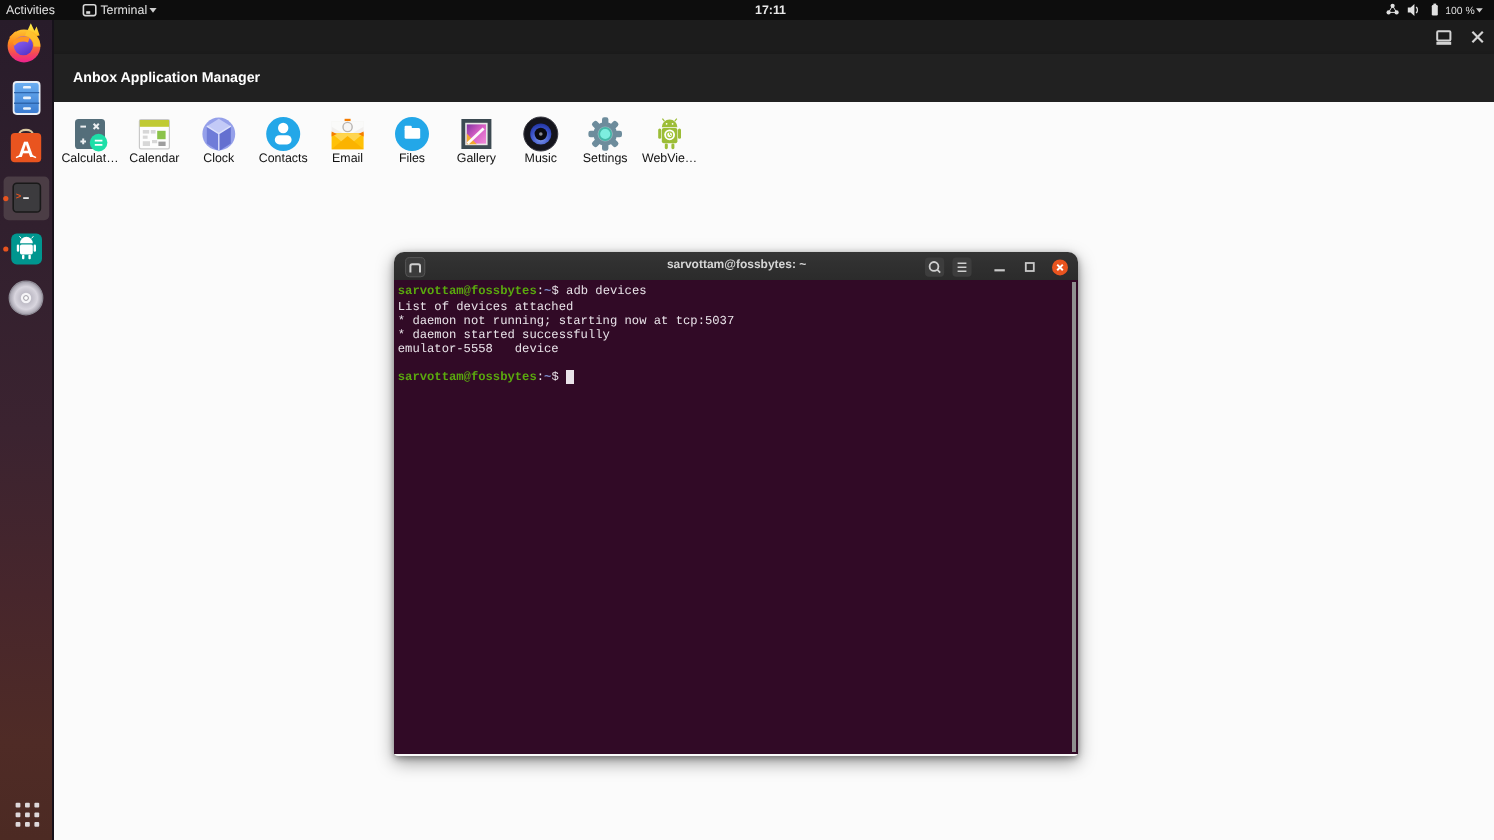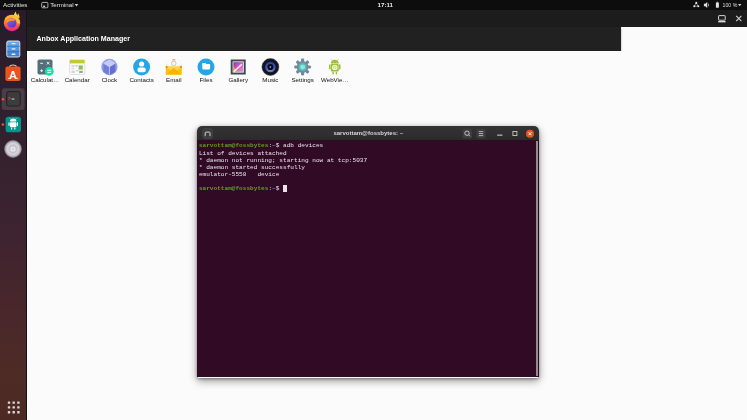--- a/index.html
+++ b/index.html
@@ -1,18 +1,18 @@
 <!DOCTYPE html>
 <html><head><meta charset="utf-8"><style>
 html,body{margin:0;padding:0;}
 body{width:747px;height:420px;position:relative;overflow:hidden;background:#fbfbfb;font-family:"Liberation Sans",sans-serif;}
 .abs{position:absolute;}
 #topbar{left:0;top:0;width:747px;height:10px;background:#0d0d0d;color:#e3e3e3;}
 #winhead{left:0;top:10px;width:747px;height:17px;background:#1c1c1c;}
-#actionbar{left:0;top:27px;width:621px;height:23.5px;background:#212121;box-shadow:0 1px 2px rgba(0,0,0,0.35);}
+#actionbar{left:0;top:27px;width:747px;height:23.5px;background:#212121;box-shadow:0 1px 2px rgba(0,0,0,0.35);}
 #actionbar .t{position:absolute;left:36.5px;top:8px;color:#fff;font-size:7.1px;font-weight:bold;}
 #content{left:27px;top:50.5px;width:720px;height:369.5px;background:#fbfbfb;}
 #dock{left:0;top:10px;width:26px;height:410px;background:linear-gradient(180deg,#281c2a 0%,#31202e 25%,#3b2330 50%,#47262c 70%,#4f2b26 88%,#4c2a23 100%);border-right:1.4px solid #16111a;}
 .applbl{position:absolute;top:76px;width:44px;text-align:center;font-size:6.2px;color:#111;}
 #term{left:197.3px;top:125.8px;width:342px;height:252px;border-radius:5px 5px 2px 2px;box-shadow:0 3px 9px rgba(0,0,0,.4),0 1px 3px rgba(0,0,0,.35);}
 #termbar{left:0;top:0;width:342px;height:14.7px;background:linear-gradient(#343434,#2b2b2b);border-radius:5px 5px 0 0;border-bottom:1px solid #1e1e1e;}
 #termbody{left:0;top:14.7px;width:342px;height:236.9px;background:#310a26;}
 #termtext{left:1.6px;top:1.9px;font-family:"Liberation Mono",monospace;font-size:6.1px;line-height:7.15px;color:#e9e3e9;white-space:pre;}
 .grn{color:#5aa80e;font-weight:bold;}
 .blu{color:#7d8fd0;font-weight:bold;}

